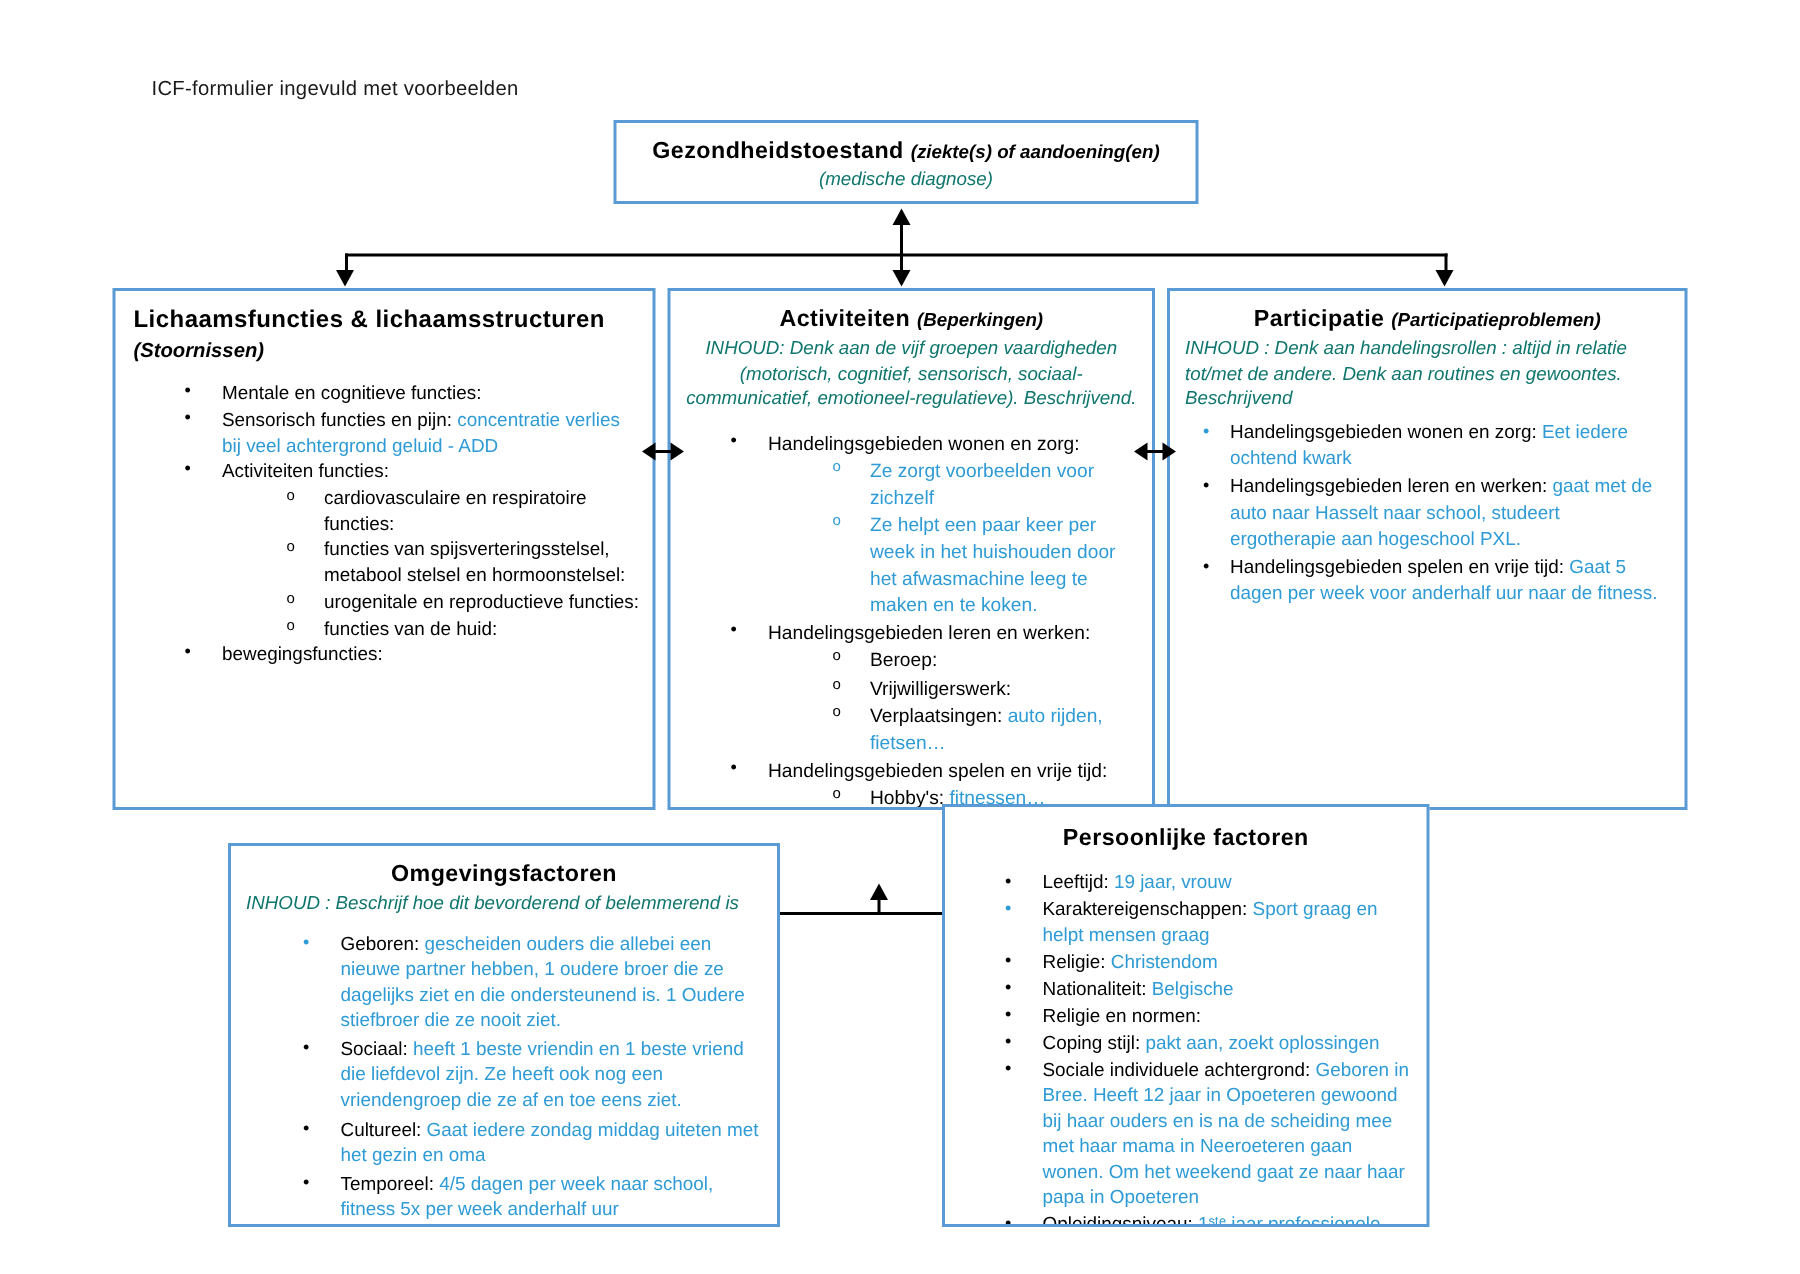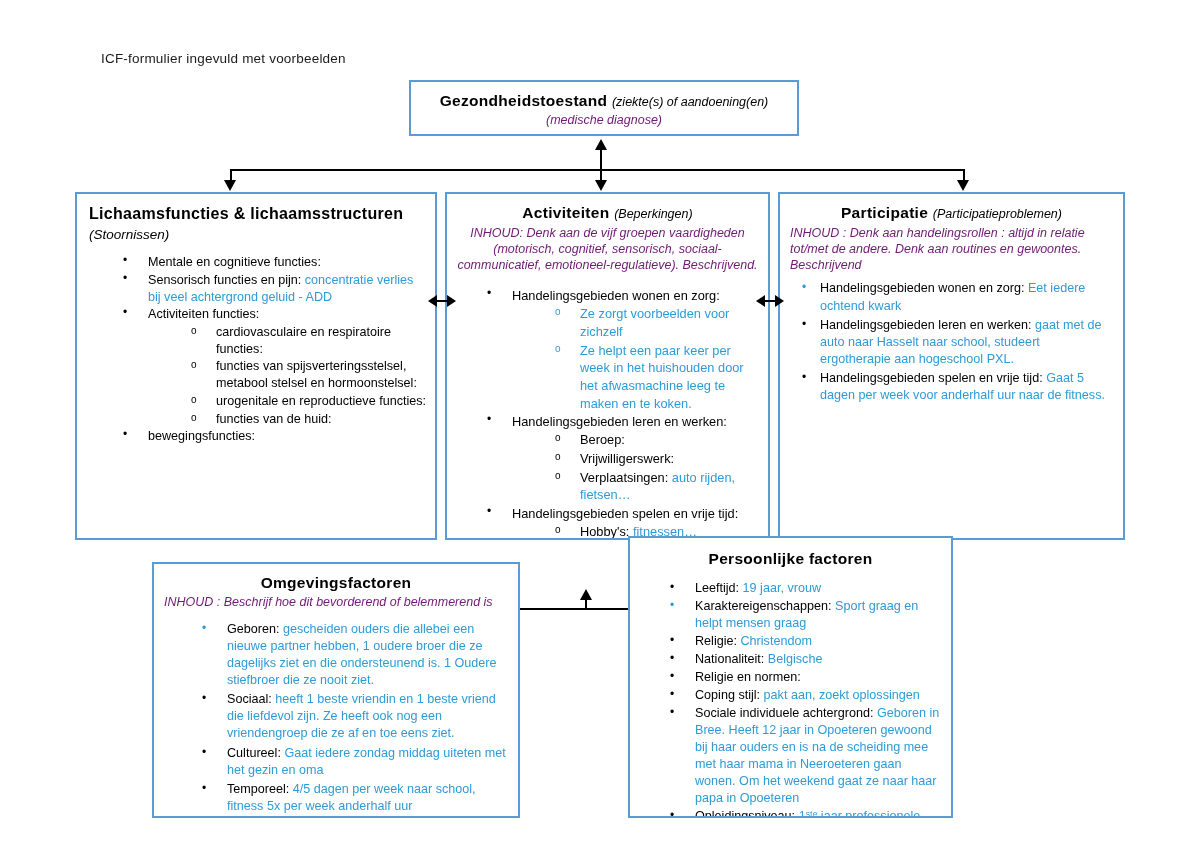--- a/index.html
+++ b/index.html
@@ -28,23 +28,23 @@
   .bx-env{left:152px;top:562px;width:368px;height:256px;}
   .bx-pers{left:628px;top:536px;width:325px;height:282px;}
 
   .bx-pers{z-index:6;}
   .bx-env{z-index:5;}
 
   .h-title{
     text-align:center;font-weight:bold;font-size:15.5px;
     letter-spacing:.3px;line-height:1.25;
   }
-  .h-title .sub{font-weight:normal;font-style:italic;font-size:12.5px;letter-spacing:0;}
+  .h-title .sub{font-weight:bold;font-style:italic;font-size:12.5px;letter-spacing:0;}
   .h-red{
-    color:#701a75;font-style:italic;font-size:12.5px;line-height:1.3;
+    color:#0f766e;font-style:italic;font-size:12.5px;line-height:1.3;
     text-align:center;
   }
   .h-red.left{text-align:left;}
 
   .bx-health .pad{padding:9px 12px 0 12px;}
   .bx-health .h-title{font-size:15.5px;}
   .bx-health .h-red{margin-top:1px;}
 
   .bx-body .pad{padding:10px 8px 0 12px;}
   .bx-body .h-title{text-align:left;font-size:16px;line-height:1.22;}

